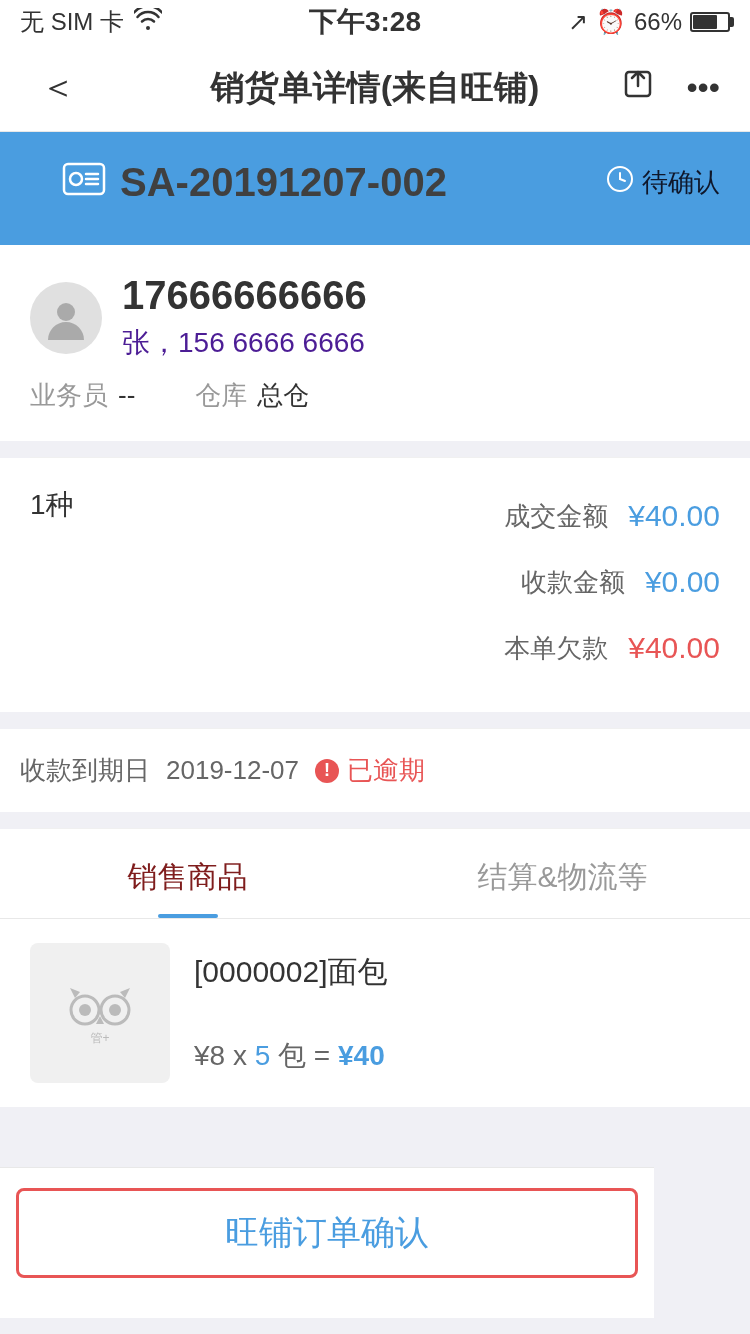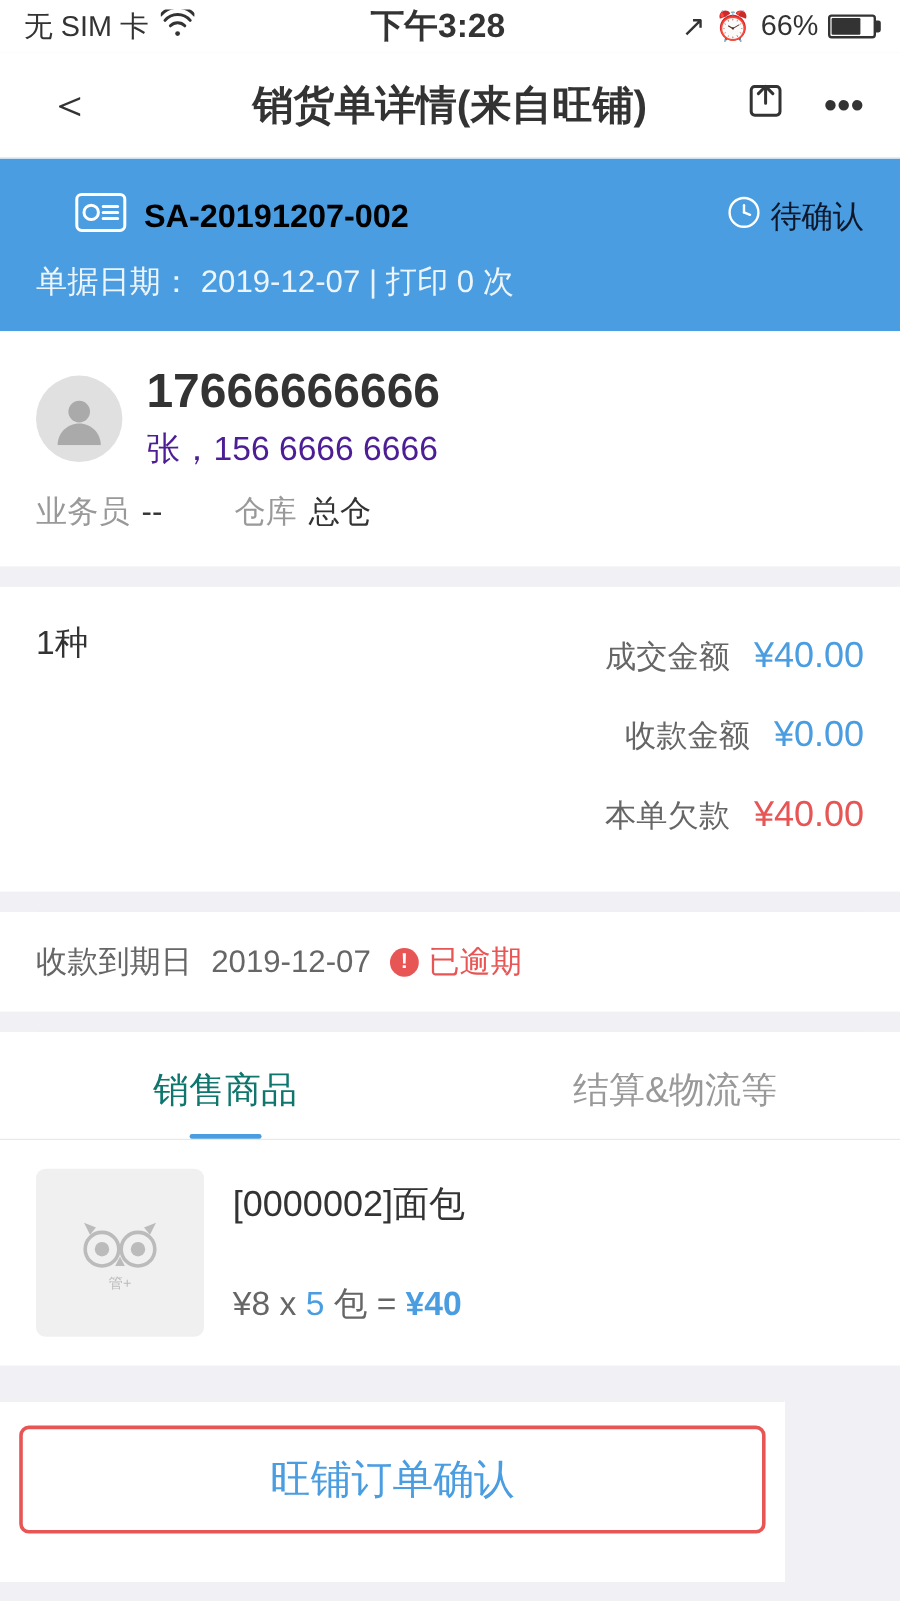--- a/index.html
+++ b/index.html
@@ -83,22 +83,22 @@
     .order-header-top {
       display: flex;
       align-items: center;
       justify-content: space-between;
       margin-bottom: 16px;
     }
     .order-id {
       display: flex;
       align-items: center;
       gap: 14px;
-      color: #000000;
-      font-size: 27px;
+      color: #404040;
+      font-size: 40px;
       font-weight: 700;
       padding-left: 32px;
     }
     .order-status {
       display: flex;
       align-items: center;
       gap: 8px;
       color: #0f172a;
       font-size: 26px;
     }
@@ -187,21 +187,21 @@
       gap: 20px;
       margin-bottom: 6px;
     }
     .amount-label { color: #666; }
     .amount-value { color: #4a9de0; font-size: 30px; }
     .amount-value.red { color: #e85555; }
 
     
     .due-date-card {
       background: #fff;
-      padding: 24px 30px;
+      padding: 24px 20px;
       margin-bottom: 16px;
       display: flex;
       align-items: center;
       gap: 16px;
       font-size: 26px;
       color: #666;
     }
     .overdue-badge {
       display: flex;
       align-items: center;
@@ -233,21 +233,21 @@
     .tab-item {
       flex: 1;
       text-align: center;
       padding: 28px 0 20px;
       font-size: 30px;
       color: #999;
       position: relative;
       cursor: pointer;
     }
     .tab-item.active {
-      color: #0f766e;
+      color: #7f1d1d;
       font-family: Liberation Serif, serif;
     }
     .tab-item.active::after {
       content: '';
       position: absolute;
       bottom: 0;
       left: 50%;
       transform: translateX(-50%);
       width: 60px;
       height: 4px;
@@ -379,25 +379,20 @@
     <div class="order-status">
       <span>
         <svg width="28" height="28" viewBox="0 0 28 28">
           <circle cx="14" cy="14" r="12" fill="none" stroke="white" stroke-width="2"></circle>
           <line x1="14" y1="8" x2="14" y2="14" stroke="white" stroke-width="2" stroke-linecap="round"></line>
           <line x1="14" y1="14" x2="19" y2="16" stroke="white" stroke-width="2" stroke-linecap="round"></line>
         </svg>
       </span>
       <span>待确认</span>
     </div>
-  </div>
-  <div class="order-date">
-    <span>单据日期：</span>
-    <span>2019-12-07</span>
-    <span>| 打印 0 次</span>
   </div>
 </div>
 
 <div class="customer-card">
   <div class="customer-top">
     <div class="avatar">
       <svg class="avatar-svg" viewBox="0 0 44 44">
         <circle cx="22" cy="16" r="9" fill="#aaa"></circle>
         <path d="M4 44c0-10 8-18 18-18s18 8 18 18" fill="#aaa"></path>
       </svg>

